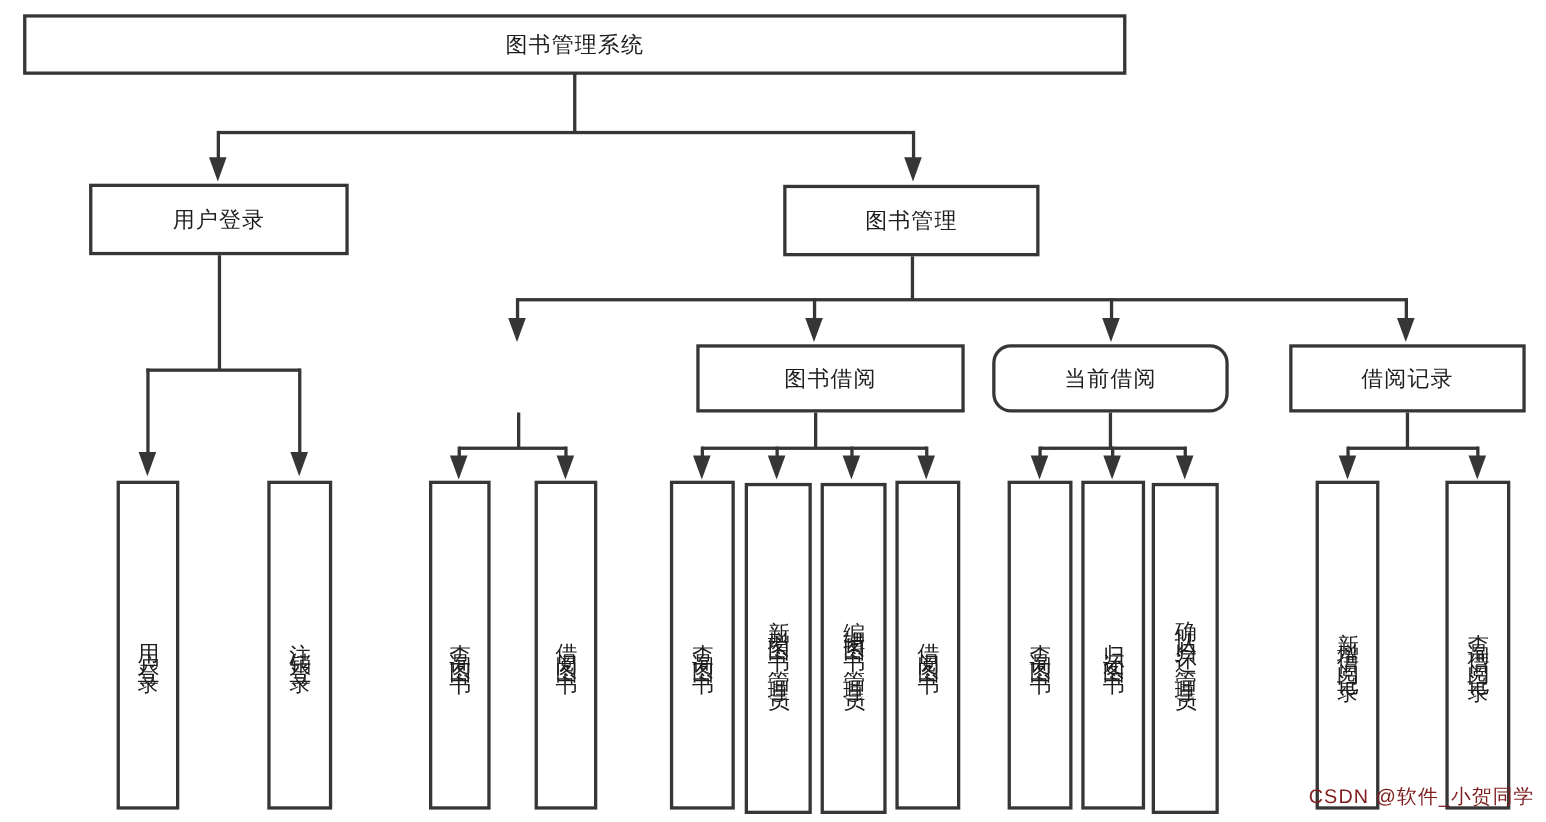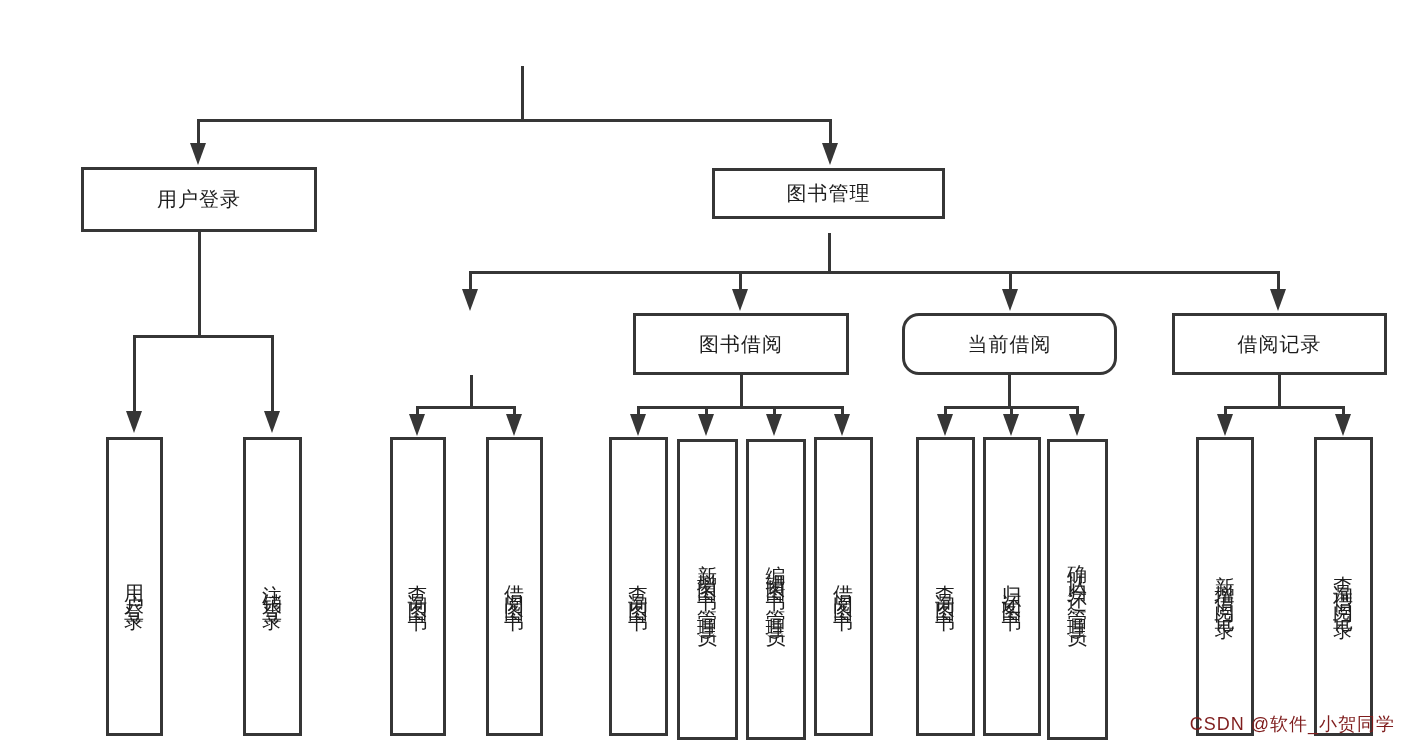--- a/index.html
+++ b/index.html
@@ -45,32 +45,35 @@
     letter-spacing:1px;
     white-space:nowrap;
     z-index:5;
   }
 </style>
 </head>
 <body>
 
 <div id="canvas">
 
+  <div class="box hbox" style="left:21px;top:13px;width:1003px;height:55px;">
+    <span>图书管理系统</span>
+  </div>
 
   <div class="vline" style="left:521px;top:66px;height:55px;"></div>
   <div class="hline" style="left:198px;top:119px;width:633px;"></div>
   <div class="vline" style="left:197px;top:119px;height:28px;"></div>
   <div class="tri" style="left:190px;top:143px;"></div>
   <div class="vline" style="left:829px;top:119px;height:28px;"></div>
   <div class="tri" style="left:822px;top:143px;"></div>
 
   <div class="box hbox" style="left:81px;top:167px;width:236px;height:65px;">
     <span>用户登录</span>
   </div>
-  <div class="box hbox" style="left:712px;top:168px;width:233px;height:51px;">
+  <div class="box hbox" style="left:712px;top:168px;width:233px;height:65px;">
     <span>图书管理</span>
   </div>
 
   <div class="vline" style="left:198px;top:232px;height:105px;"></div>
   <div class="hline" style="left:133px;top:335px;width:140px;"></div>
   <div class="vline" style="left:133px;top:335px;height:78px;"></div>
   <div class="tri" style="left:126px;top:411px;"></div>
   <div class="vline" style="left:271px;top:335px;height:78px;"></div>
   <div class="tri" style="left:264px;top:411px;"></div>
 
@@ -85,21 +88,21 @@
   <div class="hline" style="left:470px;top:271px;width:810px;"></div>
   <div class="vline" style="left:469px;top:271px;height:20px;"></div>
   <div class="tri" style="left:462px;top:289px;"></div>
   <div class="vline" style="left:739px;top:271px;height:20px;"></div>
   <div class="tri" style="left:732px;top:289px;"></div>
   <div class="vline" style="left:1009px;top:271px;height:20px;"></div>
   <div class="tri" style="left:1002px;top:289px;"></div>
   <div class="vline" style="left:1277px;top:271px;height:20px;"></div>
   <div class="tri" style="left:1270px;top:289px;"></div>
 
-  <div class="box hbox" style="left:633px;top:313px;width:216px;height:62px;">
+  <div class="box hbox" style="left:633px;top:313px;width:244px;height:62px;">
     <span>图书借阅</span>
   </div>
   <div class="box hbox" style="left:902px;top:313px;width:215px;height:62px;border-radius:17px;">
     <span>当前借阅</span>
   </div>
   <div class="box hbox" style="left:1172px;top:313px;width:215px;height:62px;align-items:center;">
     <span>借阅记录</span>
   </div>
 
   <div class="vline" style="left:470px;top:375px;height:33px;"></div>

